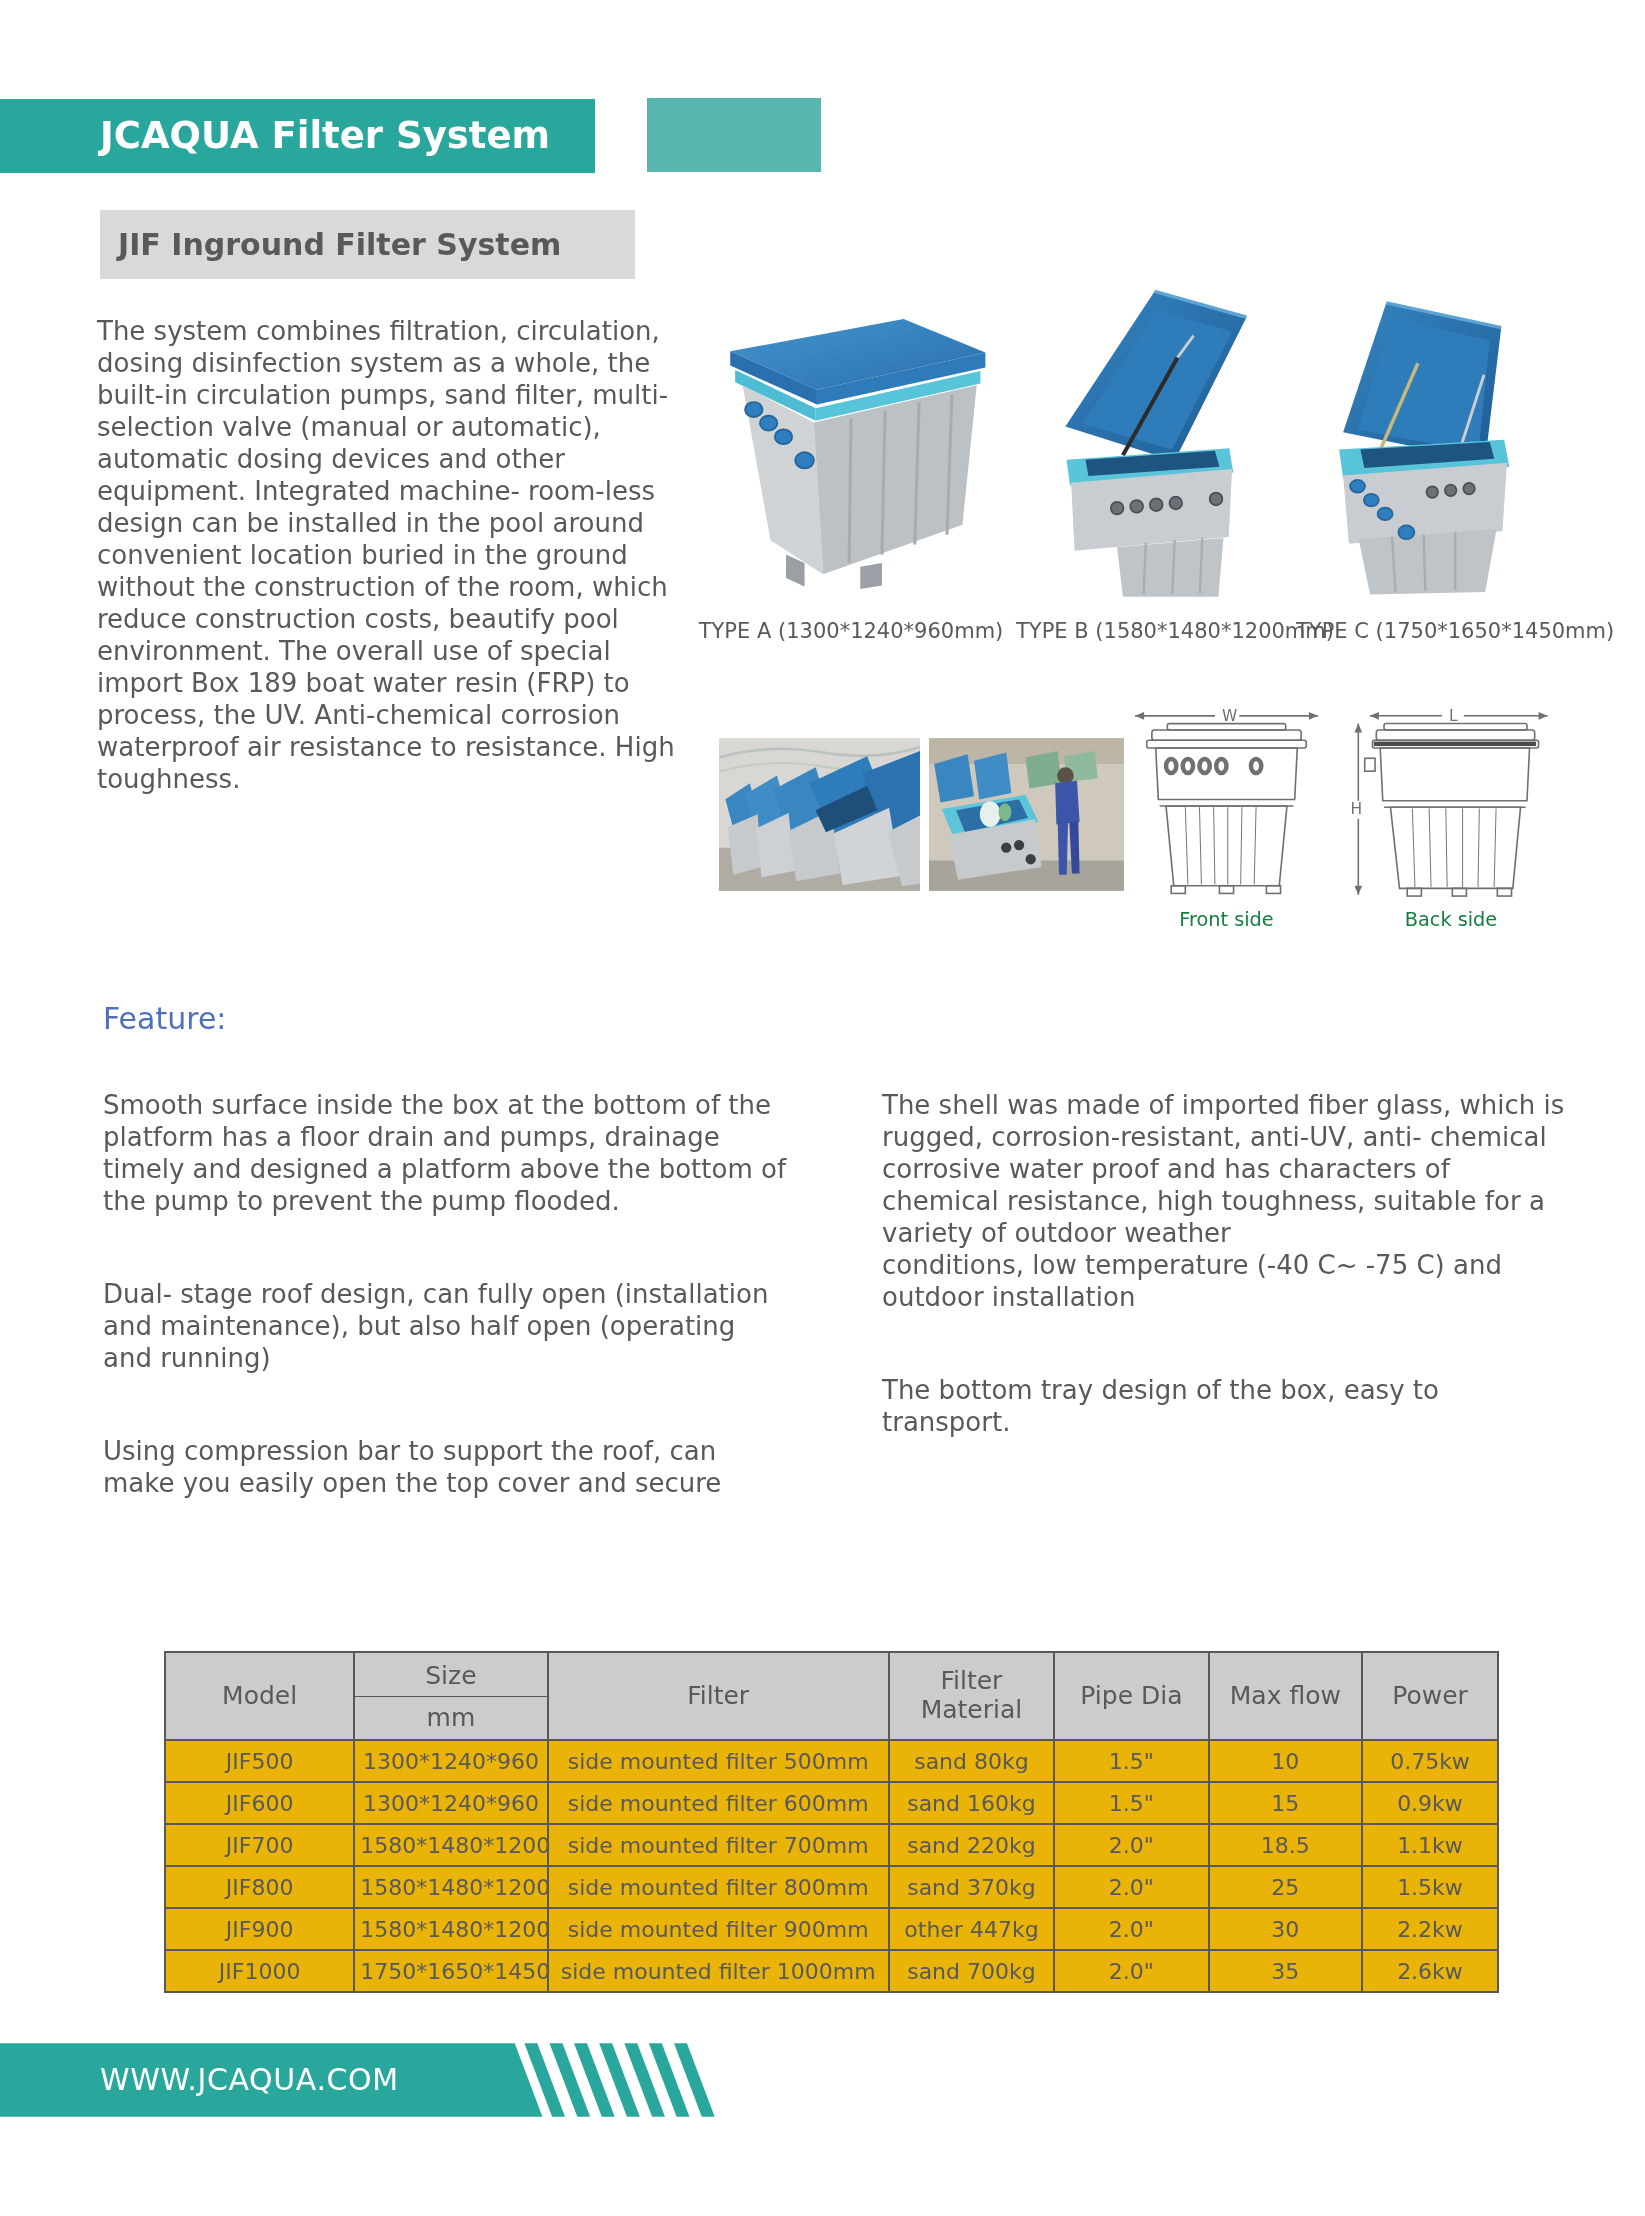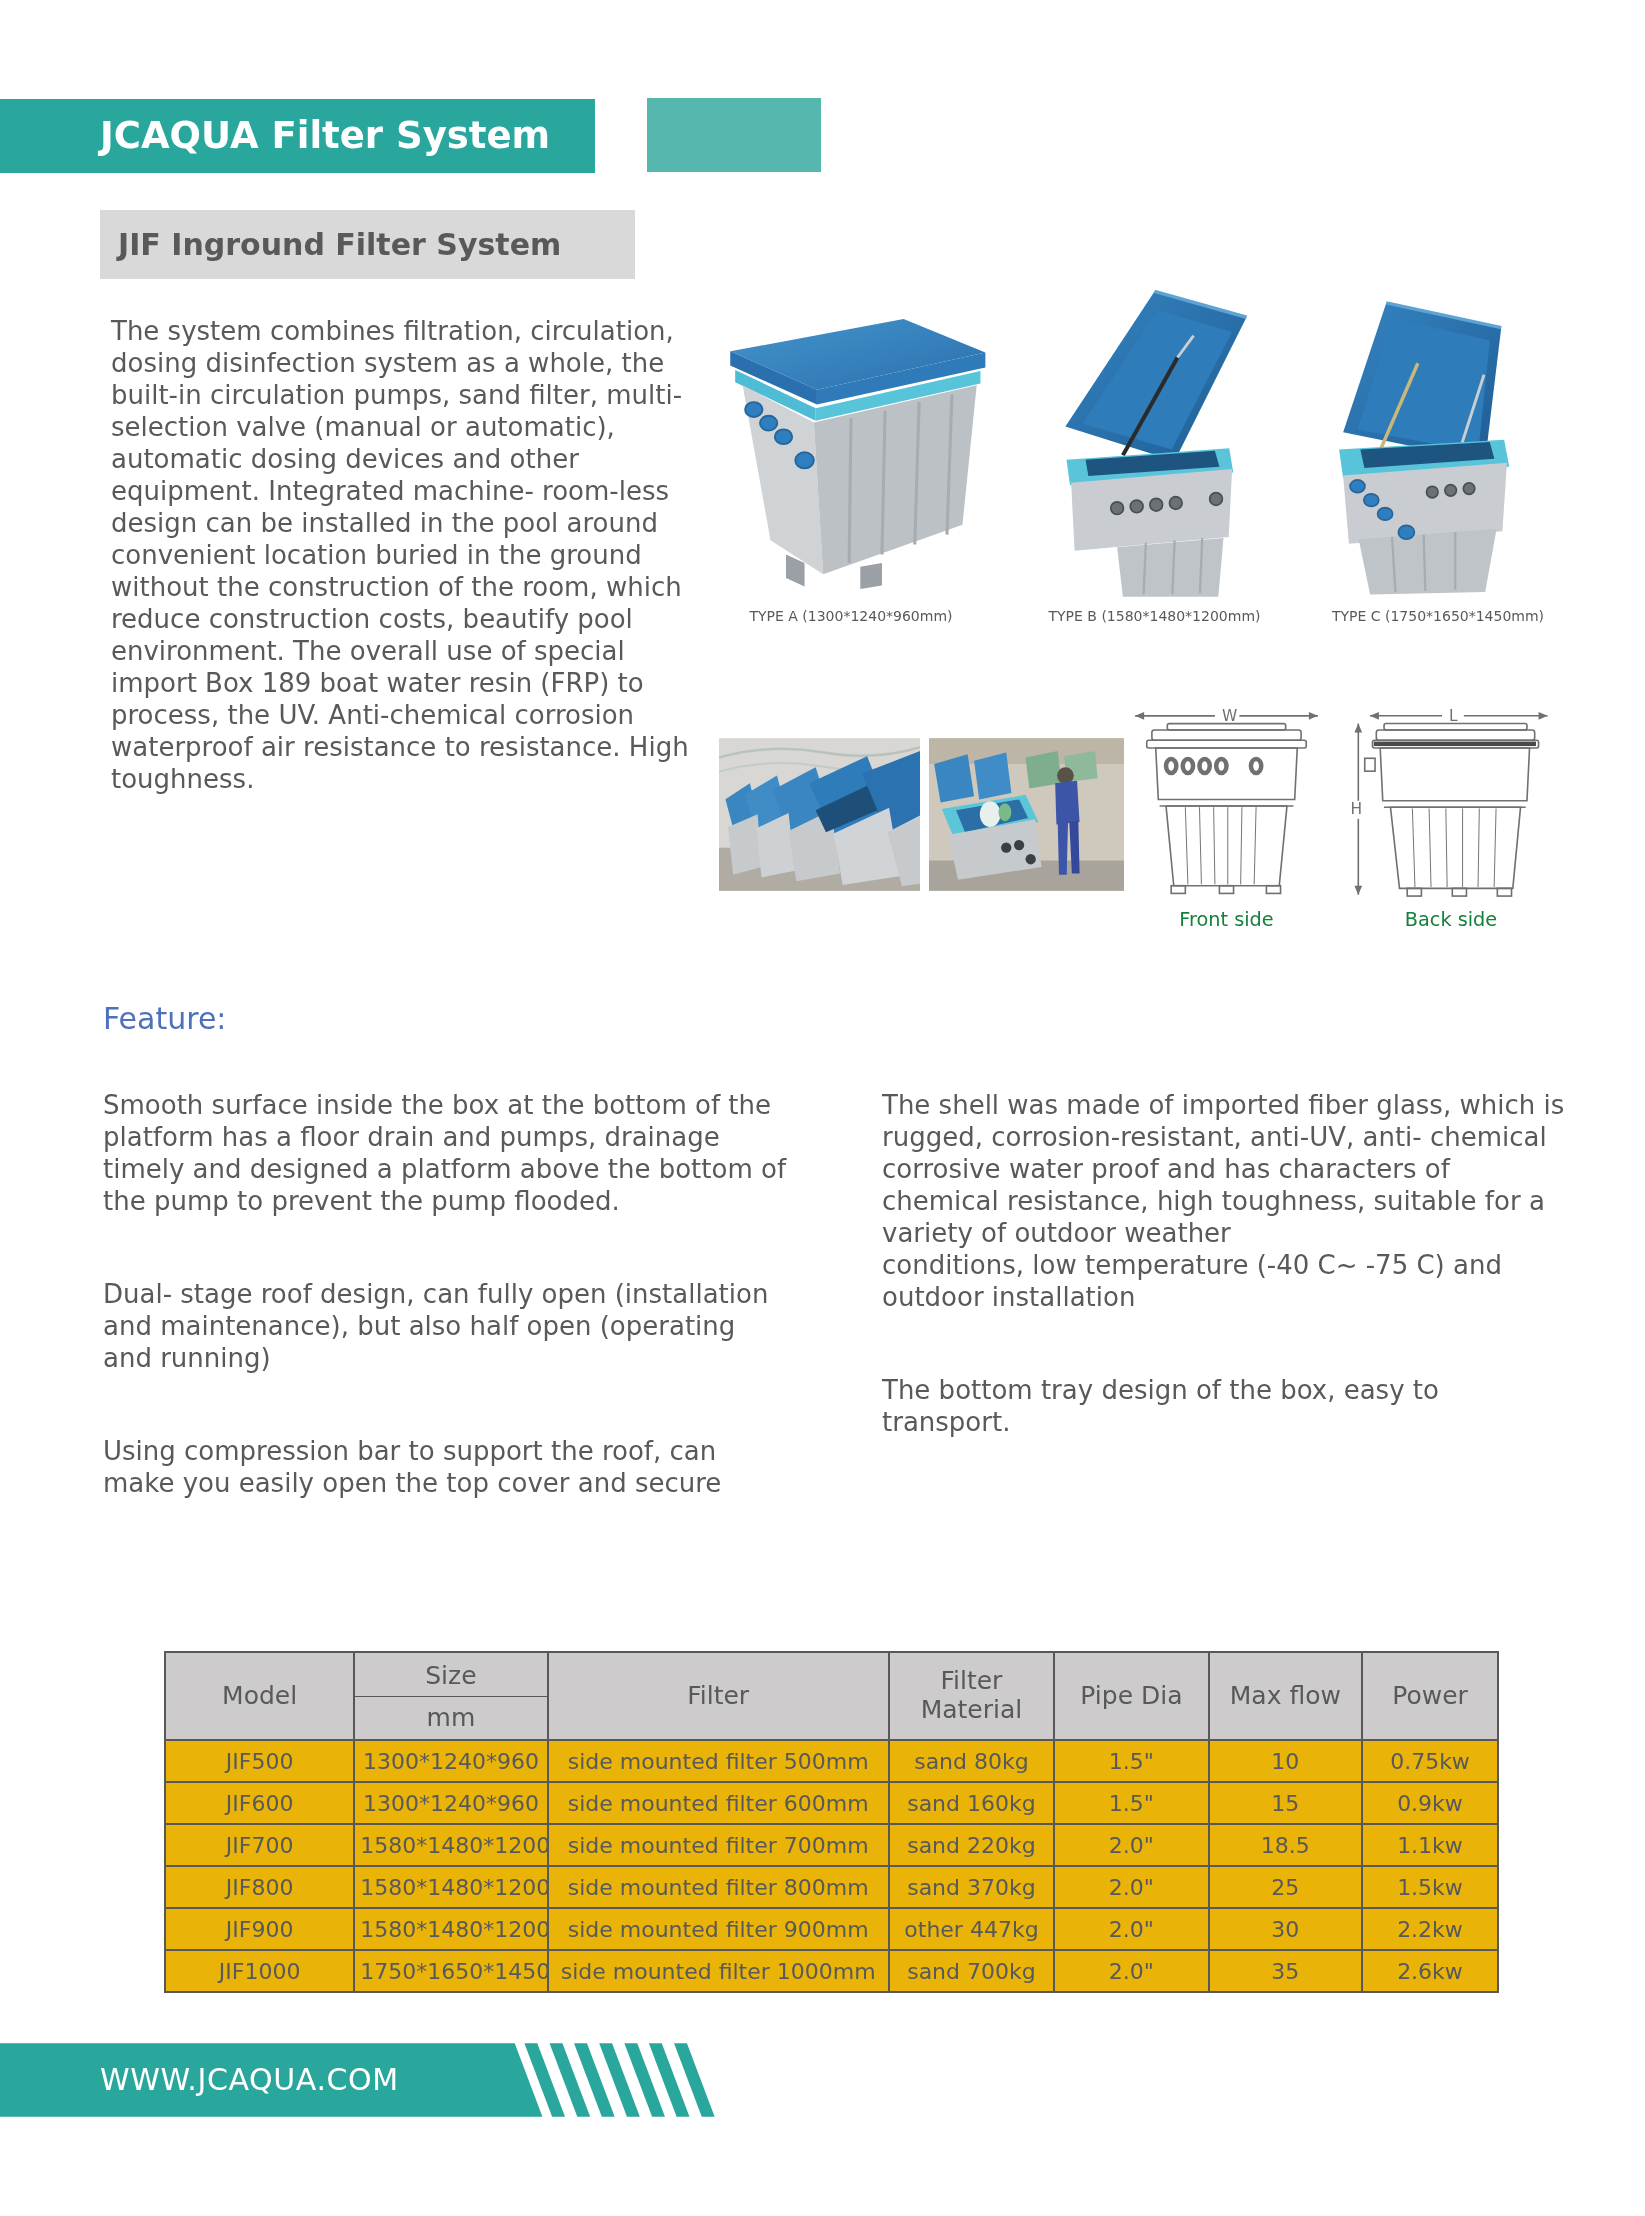--- a/index.html
+++ b/index.html
@@ -27,28 +27,28 @@
   .subtitle-box{
     position:absolute;left:100px;top:210px;width:535px;height:69px;
     background:#d9d9d9;
   }
   .subtitle-box .subtitle{
     position:absolute;left:18px;top:0;line-height:69px;
     font-size:30px;font-weight:bold;color:#595959;white-space:nowrap;
   }
   
   .intro{
-    position:absolute;left:111px;top:315px;width:584px;
+    position:absolute;left:97px;top:315px;width:584px;
     font-size:26px;line-height:32px;color:#58595b;
   }
   
   .product-fig{position:absolute;top:277px;}
   .product-fig svg{display:block;}
   .product-caption{
-    margin-top:9px;text-align:center;font-size:14px;color:#595959;white-space:nowrap;
+    margin-top:20px;text-align:center;font-size:21px;color:#595959;white-space:nowrap;
   }
   .fig-a{left:696px;width:310px;}
   .fig-b{left:1016px;width:277px;}
   .fig-c{left:1296px;width:284px;}
   
   .photo1{position:absolute;left:719px;top:738px;}
   .photo2{position:absolute;left:929px;top:738px;}
   .draw-front{position:absolute;left:1130px;top:704px;}
   .draw-back{position:absolute;left:1348px;top:704px;}
   .draw-caption{

